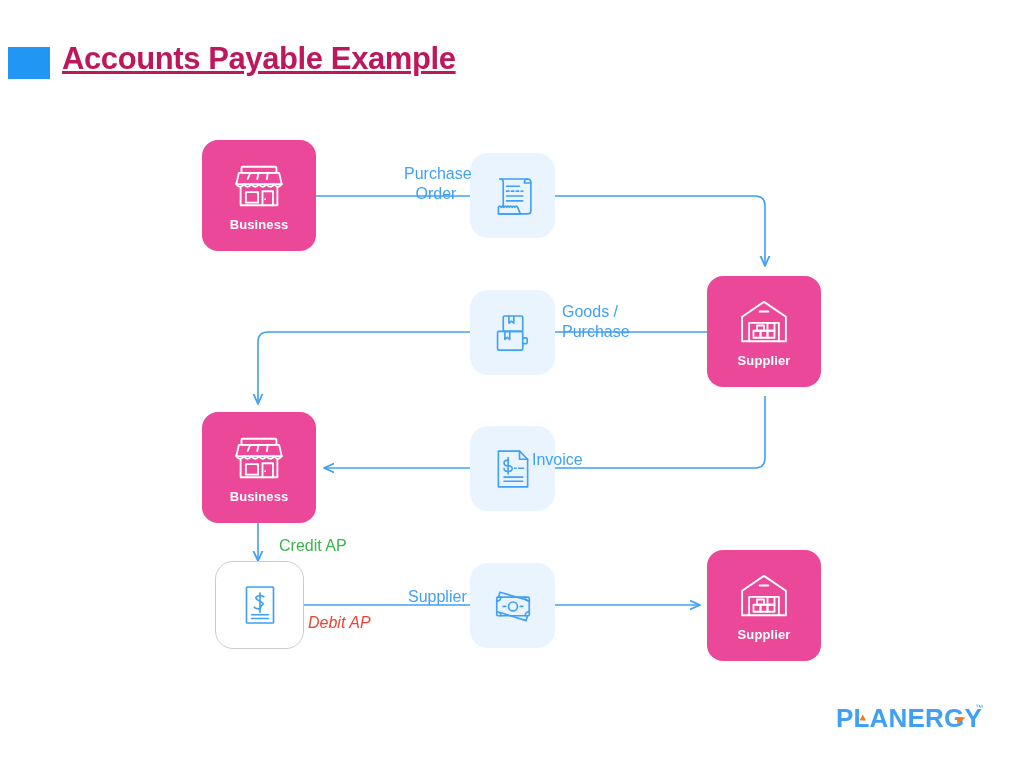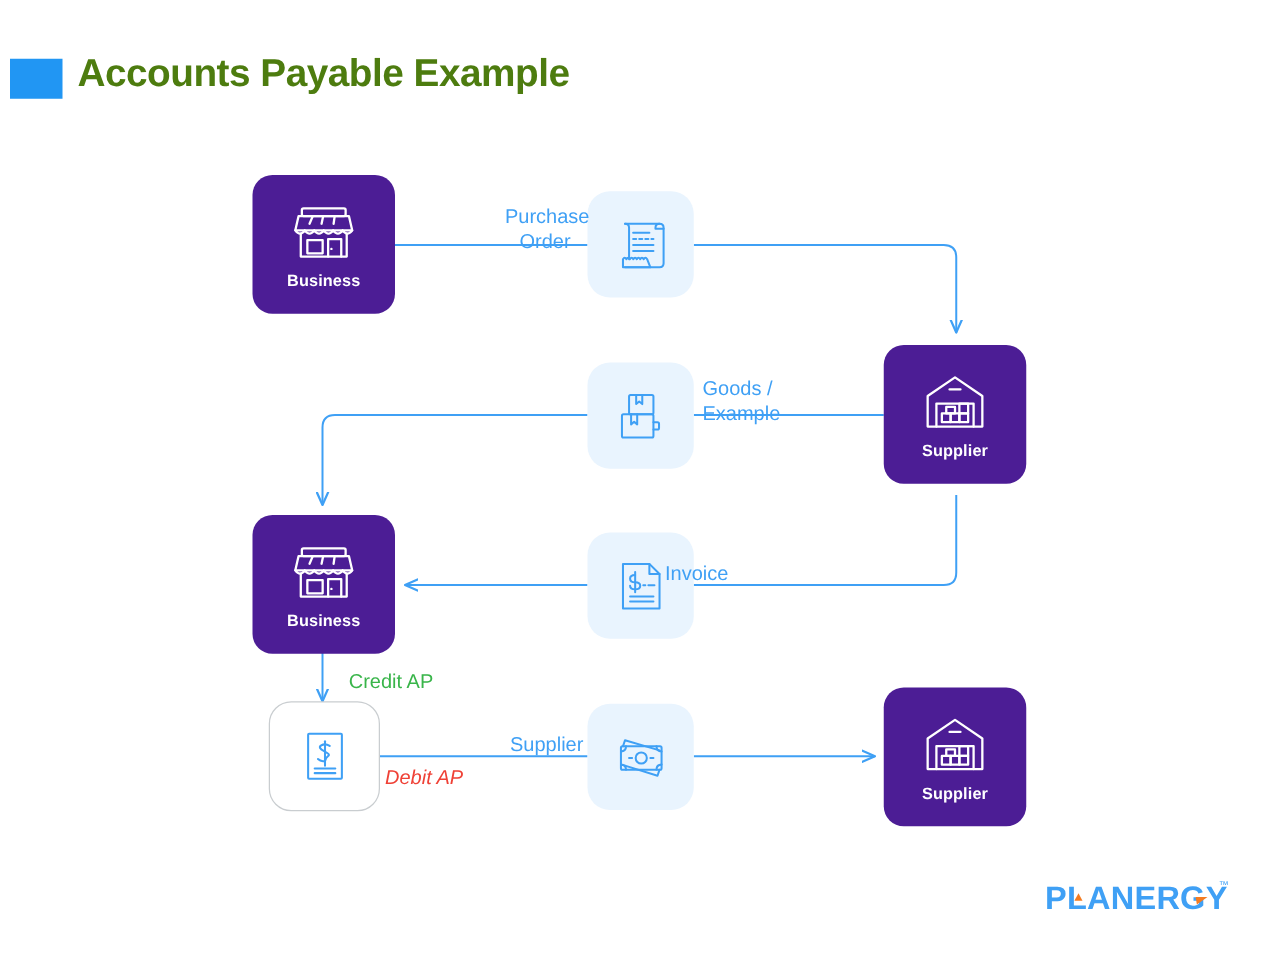--- a/index.html
+++ b/index.html
@@ -31,23 +31,24 @@
     width: 42px;
     height: 32px;
     background: #2196f3;
   }
   #page-title {
     position: absolute;
     left: 62px;
     top: 41px;
     font-size: 31px;
     font-weight: bold;
-    color: #4d7c0f;
+    color: #be185d;
     letter-spacing: -0.4px;
     white-space: nowrap;
+    text-decoration: underline;
   }
 
   
   #diagram {
     position: absolute;
     left: 0;
     top: 0;
     width: 1024px;
     height: 773px;
   }
@@ -59,21 +60,21 @@
     height: 773px;
     pointer-events: none;
   }
 
   
   .node {
     position: absolute;
     box-sizing: border-box;
   }
   .node-solid {
-    background: #4c1d95;
+    background: #ec4899;
     border-radius: 16px;
     display: flex;
     flex-direction: column;
     align-items: center;
     justify-content: center;
   }
   .node-solid .node-icon {
     width: 56px;
     height: 56px;
     margin-bottom: 4px;
@@ -245,21 +246,21 @@
         <rect x="20" y="11" width="24" height="19" rx="1.5"></rect>
         <path d="M27 11 L27 20 L30 17.5 L33 20 L33 11"></path>
         <rect x="13" y="30" width="31" height="23" rx="1.5"></rect>
         <path d="M22 30 L22 40 L25 37.5 L28 40 L28 30"></path>
         <path d="M44 38 L48 38 q1.5 0 1.5 1.5 v4 q0 1.5 -1.5 1.5 h-4"></path>
       </g>
     </svg>
   </div>
 
   <div class="edge-label" style="left:562px; top:302px; width:72px;">Goods /
-Example</div>
+Purchase</div>
 
   <div class="node node-solid" style="left:202px; top:412px; width:114px; height:111px;">
     <svg class="node-icon" viewBox="0 0 64 64">
       <g fill="none" stroke="#ffffff" stroke-width="2.1" stroke-linecap="round" stroke-linejoin="round">
         <rect x="12" y="10" width="40" height="7" rx="1.5"></rect>
         <path d="M9 17 L55 17 L58 30 L6 30 Z"></path>
         <path d="M6 30 q4.4 6 8.7 0 q4.3 6 8.6 0 q4.4 6 8.7 0 q4.3 6 8.6 0 q4.4 6 8.7 0 q4.3 6 8.7 0"></path>
         <path d="M19 24 L22 17 M30 24 L31.5 17 M41 24 L42 17"></path>
         <path d="M11 33 L11 54 L53 54 L53 33"></path>
         <rect x="17" y="39" width="14" height="12"></rect>

